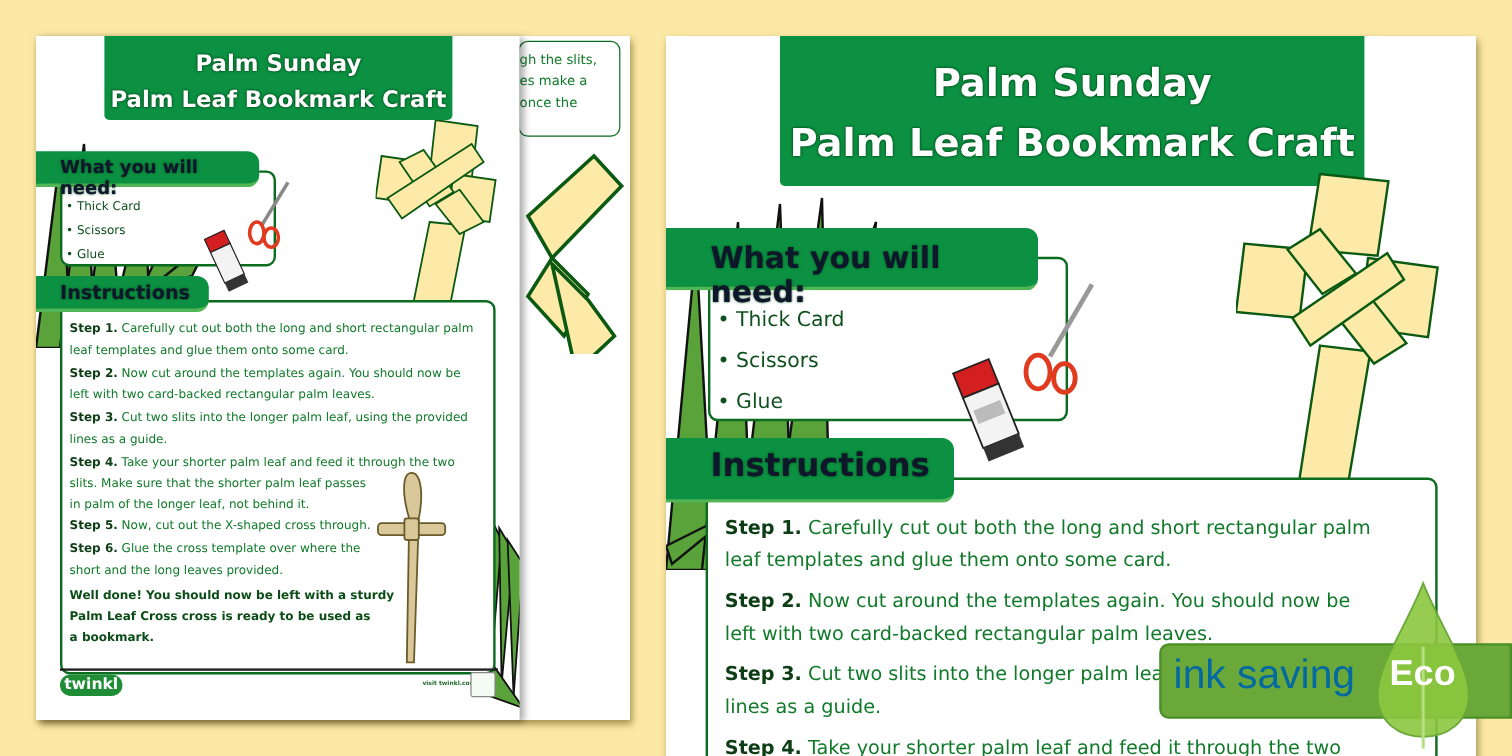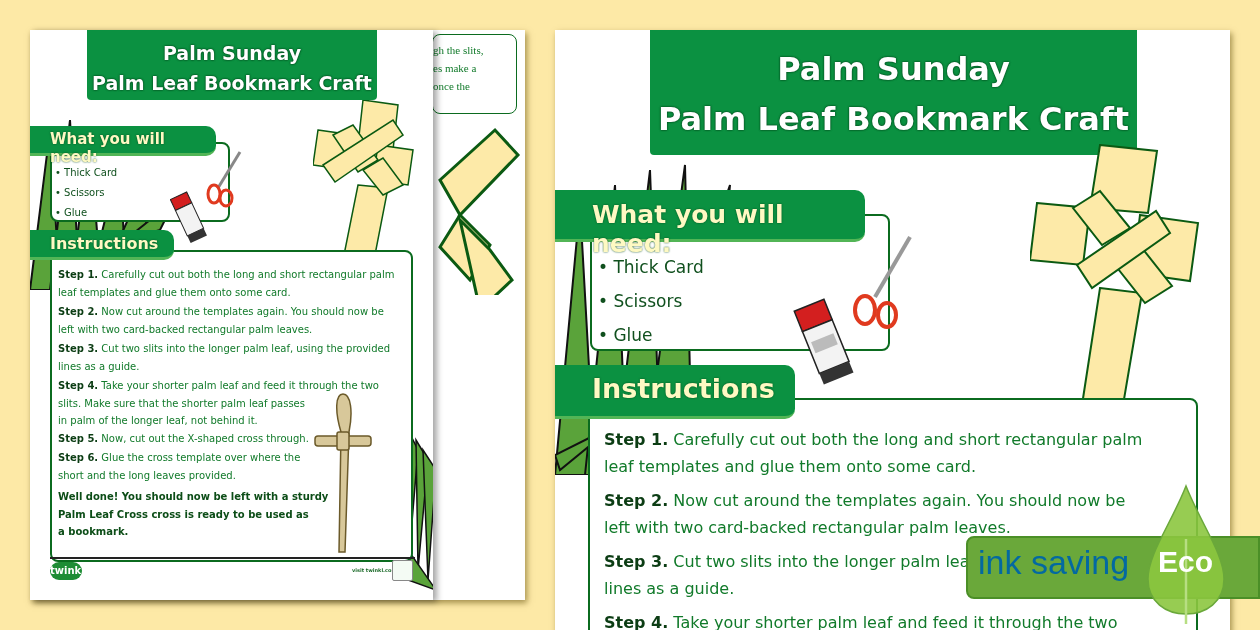--- a/index.html
+++ b/index.html
@@ -6,30 +6,30 @@
   html, body { width: 1260px; height: 630px; overflow: hidden; }
   body { background: #fde9a6; position: relative; font-family: "DejaVu Sans", sans-serif; }
 
   .page { position: absolute; background: #fff; overflow: hidden; }
   .back-page { left: 30px; top: 30px; width: 495px; height: 570px; box-shadow: 2px 3px 6px rgba(90,70,0,0.55); }
   .front-small { left: 30px; top: 30px; width: 403px; height: 570px; box-shadow: 4px 2px 6px rgba(0,0,0,0.35); }
   .front-big { left: 555px; top: 30px; width: 675px; height: 610px; box-shadow: 2px 3px 6px rgba(90,70,0,0.55); }
 
   .green-banner { position: absolute; background: #0b9141; color: #ffffff; font-weight: bold; text-align: center;
     text-shadow: 0 0 2px #034a1d, 0 0 2px #034a1d; border-radius: 0 0 4px 4px; }
-  .tab { position: absolute; background: #0b9141; color: #fef9c3; font-weight: bold; text-shadow: 0 0 2px #034a1d;
+  .tab { position: absolute; background: #0b9141; color: #0f172a; font-weight: bold; text-shadow: 0 0 2px #034a1d;
     border-radius: 0 10px 10px 0; border-bottom: 3px solid #52b556; }
   .box { position: absolute; border: 2px solid #0b6b1f; border-radius: 8px; background: #fff; }
   .list-item { color: #10501e; }
   .step { color: #117a2a; }
   .step b { color: #0c3d14; }
 
   
   .back-text { position: absolute; left: 402px; top: 4px; width: 85px; height: 80px; border: 1.5px solid #0b6b1f; border-radius: 8px;
-    font-size: 11px; line-height: 18px; color: #117a2a; padding: 6px 0 0 0; overflow: hidden; white-space: nowrap; font-family: Liberation Serif, serif; }
+    font-size: 11px; line-height: 18px; color: #117a2a; padding: 6px 0 0 0; overflow: hidden; white-space: nowrap; }
 
   .footer-line { position: absolute; height: 2px; background: #222; }
   .logo { position: absolute; background: #1e8d35; color: #fff; font-weight: bold; border-radius: 12px; text-align: center; }
 
   .eco-bar { position: absolute; left: 966px; top: 536px; width: 294px; height: 63px; background: #6aa83a; border-radius: 8px 0 0 8px;
     border: 2px solid #4b8f27; }
   .eco-text { position: absolute; left: 978px; top: 543px; font-family: "Liberation Sans", sans-serif; font-size: 34px; color: #0369a1; }
   .eco-label { position: absolute; left: 1158px; top: 545px; font-family: "Liberation Sans", sans-serif; font-size: 30px; font-weight: bold; color: #fff; }
 </style>
 </head>
@@ -124,21 +124,21 @@
 
   <svg style="position:absolute;left:283px;top:362px" width="60" height="165">
     <g fill="#d8c89a" stroke="#6b5a2a" stroke-width="1.5">
       <path d="M30,2 C38,2 40,20 36,40 L32,160 L26,160 L28,40 C22,20 22,2 30,2 Z"></path>
       <rect x="2" y="44" width="56" height="10" rx="3"></rect>
       <rect x="24" y="40" width="12" height="18" rx="2"></rect>
     </g>
   </svg>
 
   <div class="footer-line" style="left:20px;top:527px;width:365px;height:1.5px;"></div>
-  <div class="logo" style="left:20px;top:532px;width:32px;height:18px;font-size:10px;line-height:18px;">twinkl</div>
+  <div class="logo" style="left:20px;top:532px;width:52px;height:18px;font-size:13px;line-height:18px;">twinkl</div>
   <div style="position:absolute;left:322px;top:537px;font-size:5px;color:#1c6b2a;font-weight:bold;">visit twinkl.com</div>
   <div style="position:absolute;left:362px;top:530px;width:21px;height:21px;border:1px solid #888;border-radius:2px;background:#f4fbf4;"></div>
 </div>
 
 <div class="page front-big">
   <svg style="position:absolute;left:0;top:95px" width="240" height="350">
     <g stroke="#111" stroke-width="2" fill="#5aa33a">
       <path d="M0,350 L25,80 L40,350 Z"></path>
         <path d="M30,350 L60,60 L72,350 Z"></path>
         <path d="M60,340 L95,45 L105,320 Z"></path>

